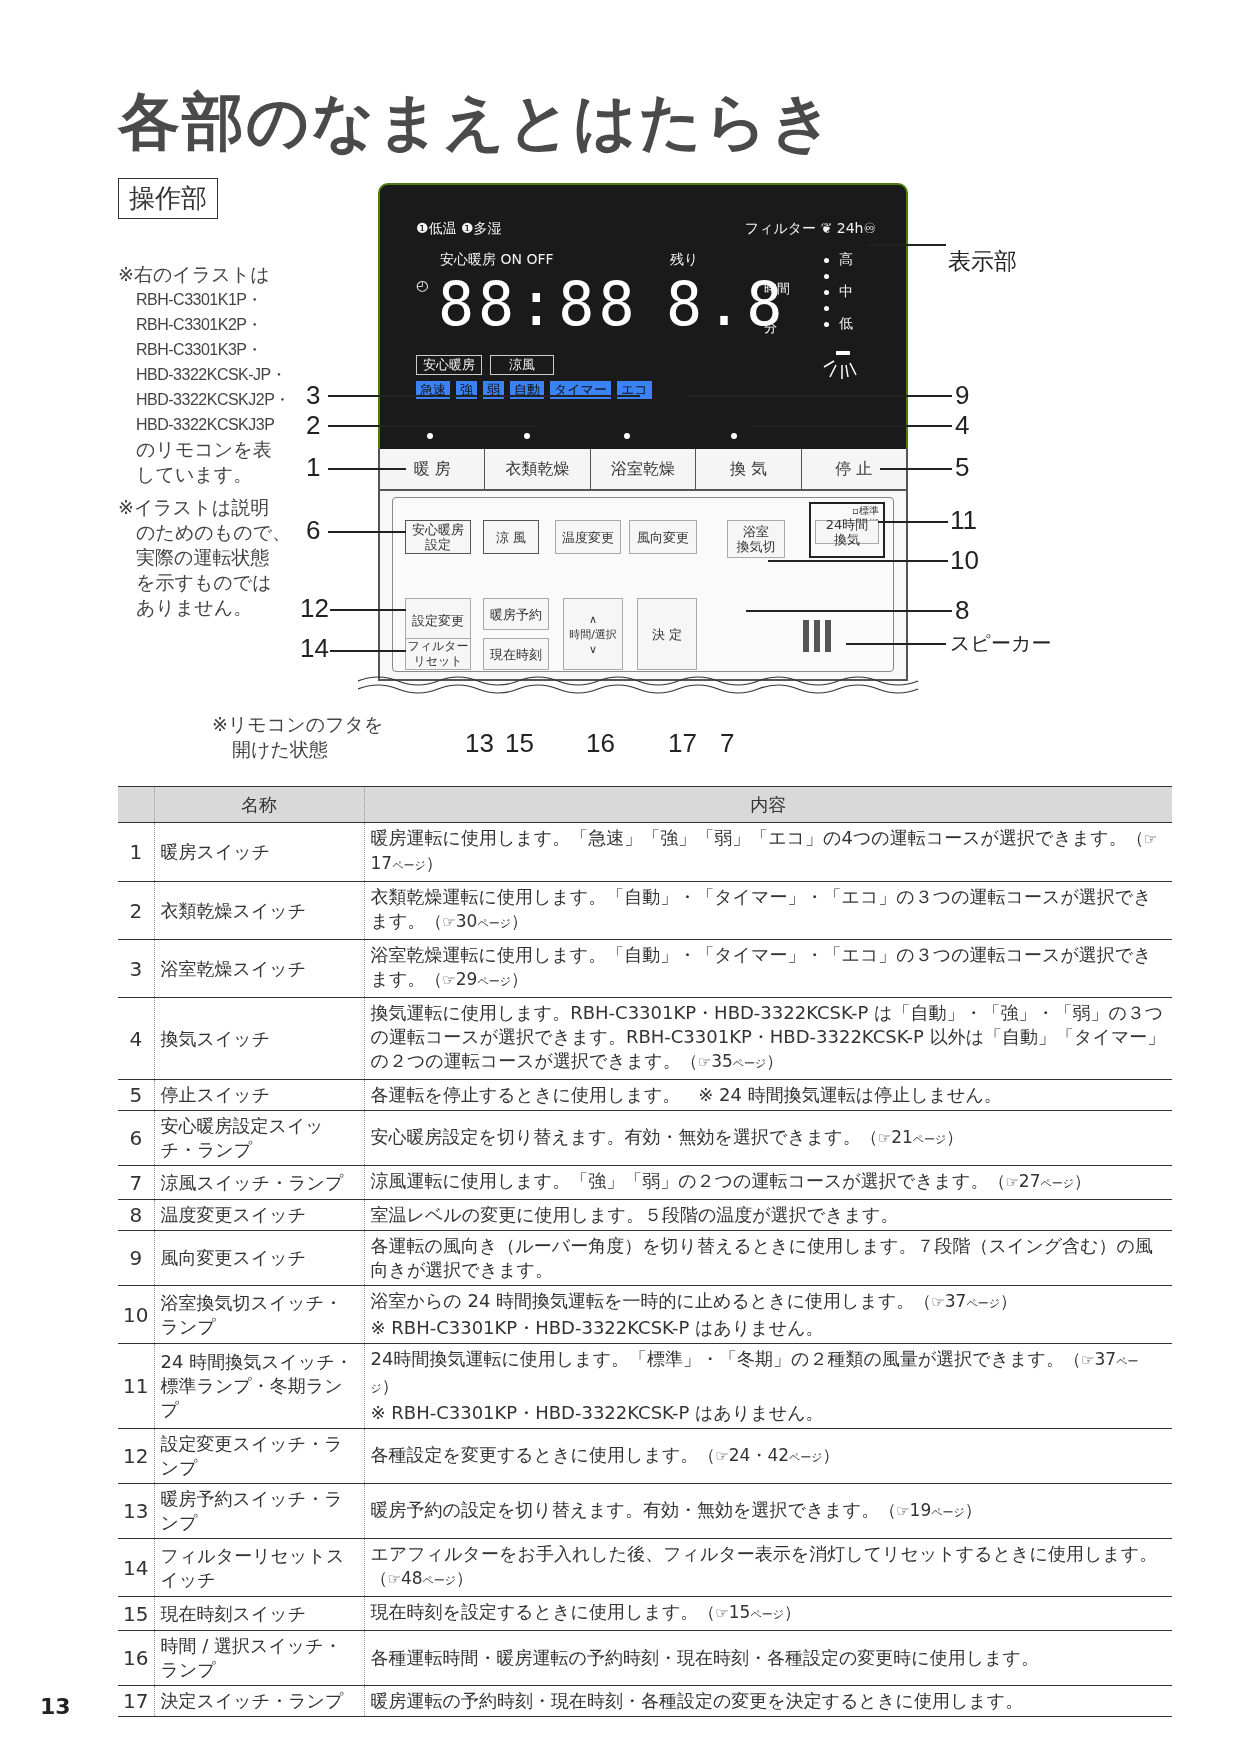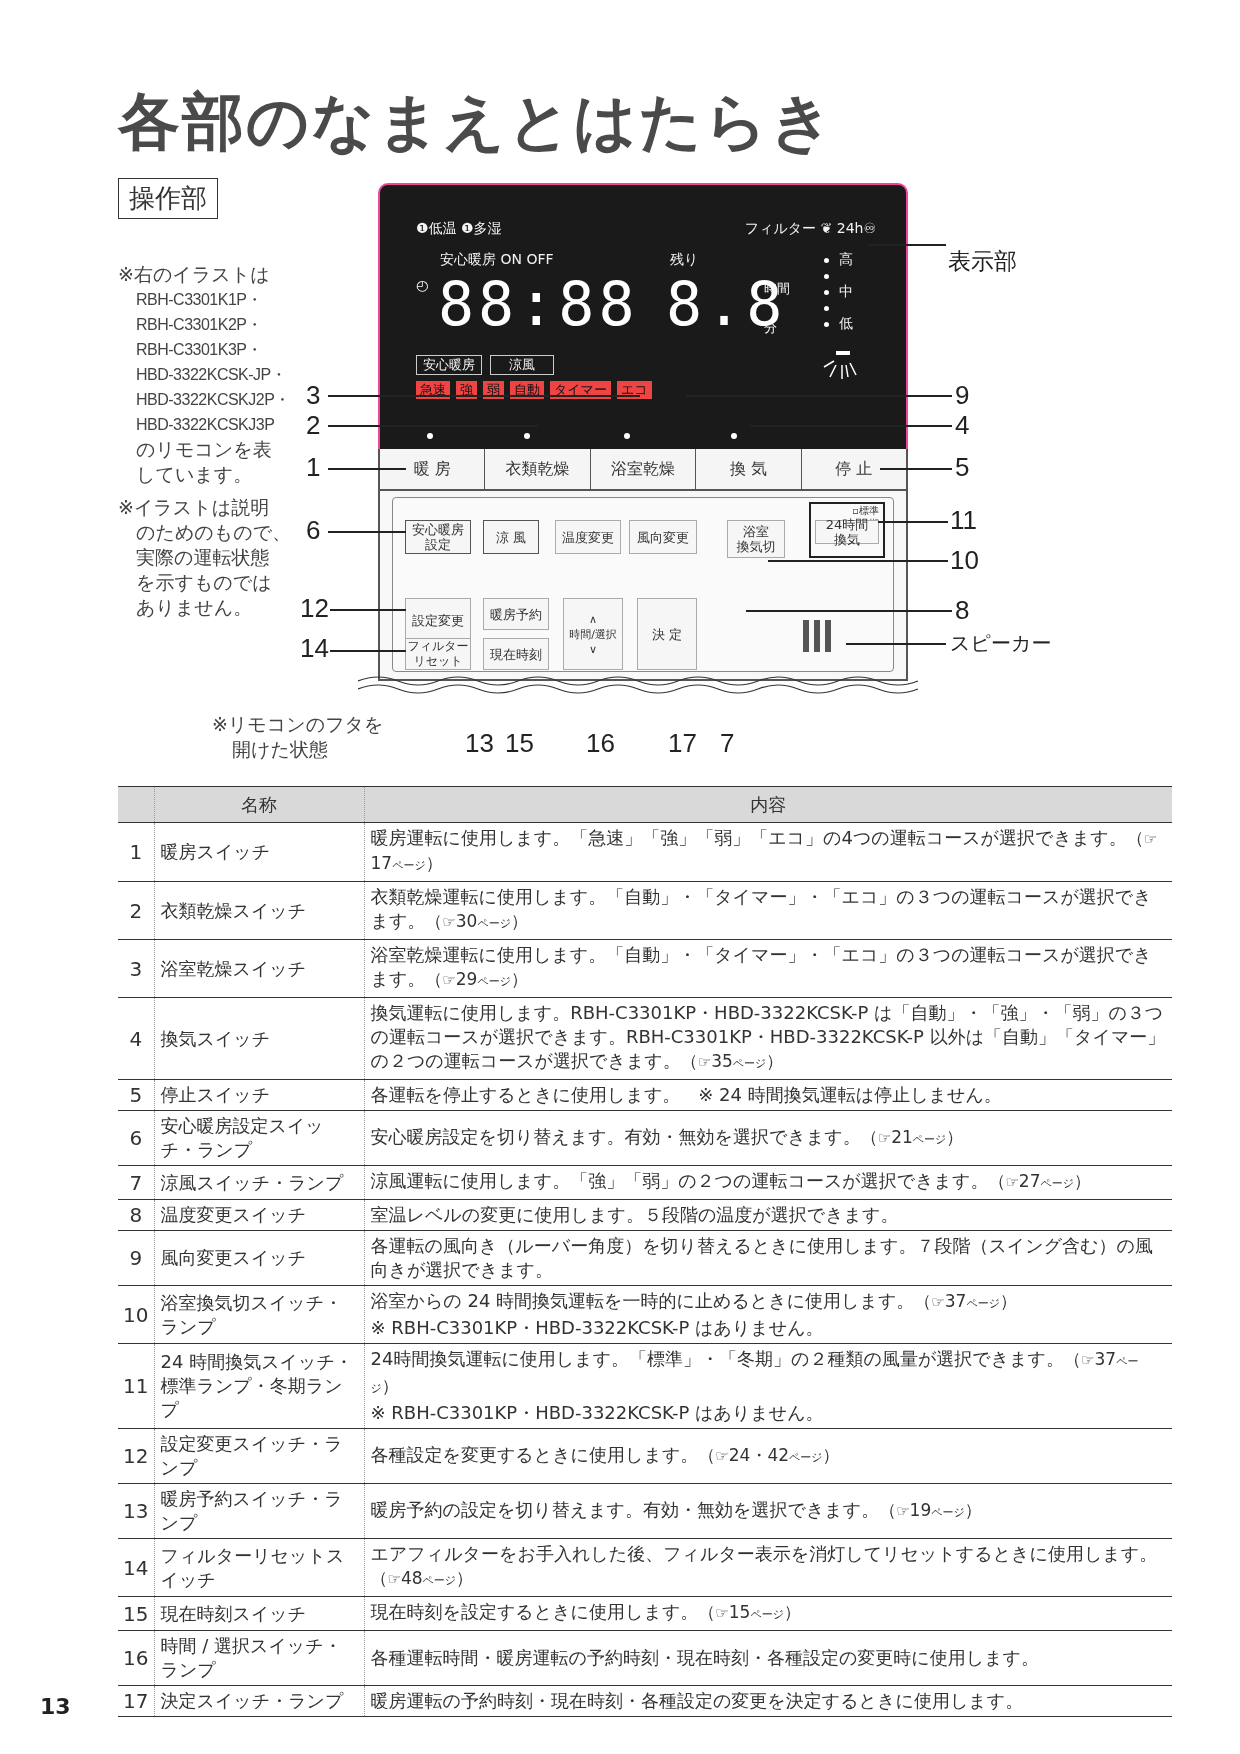--- a/index.html
+++ b/index.html
@@ -8,38 +8,38 @@
   .section-label { position: absolute; left: 118px; top: 178px; border: 1.5px solid #333; padding: 2px 10px; font-size: 26px; color: #333; }
   .notes { position: absolute; left: 118px; top: 262px; font-size: 19px; line-height: 25px; color: #444; }
   .notes .indent { padding-left: 18px; }
   .notes .model { font-size: 16px; letter-spacing: -0.5px; font-family: "Liberation Sans Narrow","Liberation Sans", sans-serif; }
   .notes .gap { height: 8px; }
   .cover-note { position: absolute; left: 212px; top: 712px; font-size: 19px; line-height: 25px; color: #444; }
   .cover-note .indent { padding-left: 20px; }
 
   
   .remote { position: absolute; left: 378px; top: 183px; width: 530px; height: 508px; }
-  .display { position: absolute; left: 0; top: 0; width: 530px; height: 270px; background: #1a1a1a; border-radius: 10px 10px 0 0; border: 2px solid #ec4899; color: #f4f4f4; }
+  .display { position: absolute; left: 0; top: 0; width: 530px; height: 270px; background: #1a1a1a; border-radius: 10px 10px 0 0; border: 2px solid #4d7c0f; color: #f4f4f4; }
   .d-row1 { position: absolute; left: 36px; top: 35px; font-size: 14px; }
   .d-row1r { position: absolute; right: 30px; top: 35px; font-size: 14px; }
   .d-anshin { position: absolute; left: 60px; top: 66px; font-size: 14px; }
   .d-nokori { position: absolute; left: 290px; top: 66px; font-size: 14px; }
   .d-clock { position: absolute; left: 36px; top: 92px; font-size: 14px; }
   .d-digits { position: absolute; left: 58px; top: 84px; font-family: "DejaVu Sans Mono", monospace; font-size: 60px; letter-spacing: 4px; color: #fff; font-weight: normal; }
   .d-digits2 { position: absolute; left: 286px; top: 84px; font-family: "DejaVu Sans Mono", monospace; font-size: 60px; letter-spacing: 4px; color: #fff; }
   .d-jikan { position: absolute; left: 384px; top: 95px; font-size: 13px; }
   .d-fun { position: absolute; left: 384px; top: 134px; font-size: 13px; }
   .d-levels { position: absolute; left: 444px; top: 66px; font-size: 14px; line-height: 16px; }
   .d-levels .dot { display: inline-block; width: 5px; height: 5px; background: #fff; border-radius: 50%; margin-right: 10px; vertical-align: middle; }
   .d-louver { position: absolute; left: 440px; top: 166px; width: 40px; height: 30px; }
   .d-modes { position: absolute; left: 36px; top: 170px; display: flex; gap: 8px; }
   .d-mode-box { border: 1px solid #ccc; padding: 0 6px; font-size: 13px; line-height: 18px; }
   .d-mode-box.wide { padding: 0 18px; }
   .d-courses { position: absolute; left: 36px; top: 196px; display: flex; gap: 6px; }
-  .d-course { background: #ef4444; color: #111; font-size: 13px; padding: 0 4px; line-height: 18px; }
+  .d-course { background: #3b82f6; color: #111; font-size: 13px; padding: 0 4px; line-height: 18px; }
   .d-lampbar { position: absolute; left: 0; top: 228px; width: 526px; height: 40px; }
   .lamp-dot { position: absolute; width: 6px; height: 6px; background: #fff; border-radius: 50%; top: 20px; }
 
   .main-btns { position: absolute; left: 0; top: 266px; width: 530px; height: 42px; display: flex; border: 2px solid #555; border-top: none; background: #f5f5f5; }
   .main-btn { flex: 1; border-right: 1.5px solid #555; font-size: 16px; display: flex; align-items: center; justify-content: center; color: #333; background: #f5f5f5; }
   .main-btn:last-child { border-right: none; }
   .lower-panel { position: absolute; left: 0; top: 308px; width: 530px; height: 190px; border: 2px solid #555; border-top: none; background: #f8f8f8; }
   .inner { position: absolute; left: 12px; top: 6px; width: 502px; height: 175px; border: 1.5px solid #888; border-radius: 4px; background: #fafafa; }
   .sub-btn { position: absolute; border: 1.5px solid #aaa; background: #f6f6f6; font-size: 13px; text-align: center; line-height: 15px; display: flex; align-items: center; justify-content: center; color: #333; }
   .sub-btn.dark { border-color: #555; }

